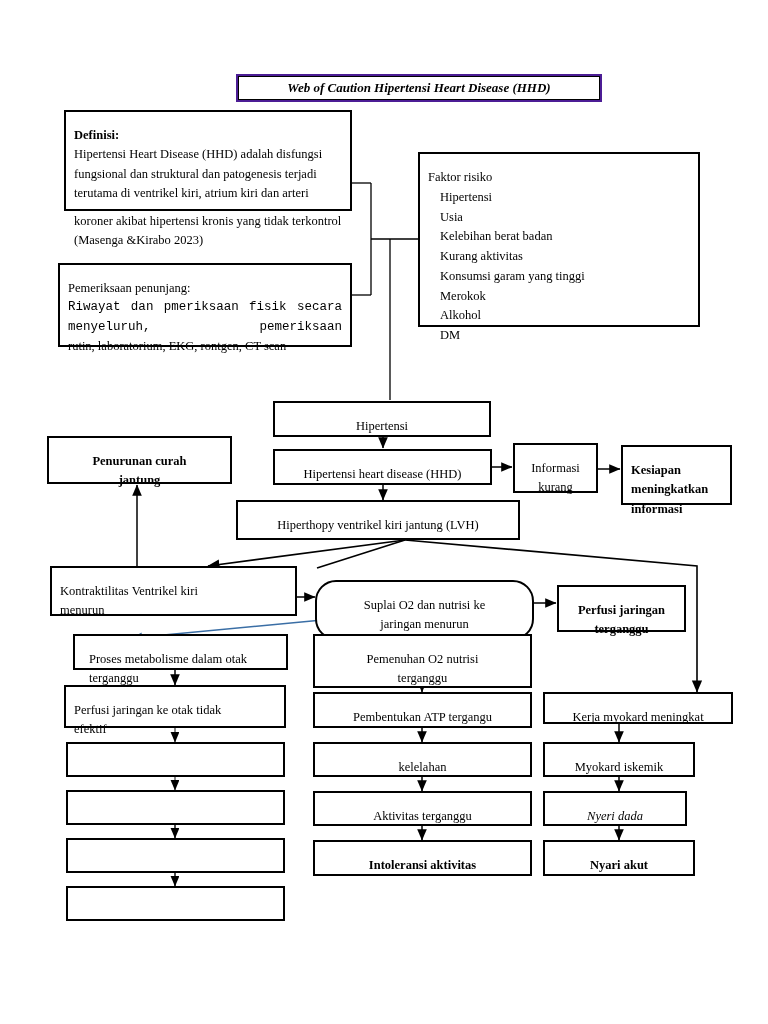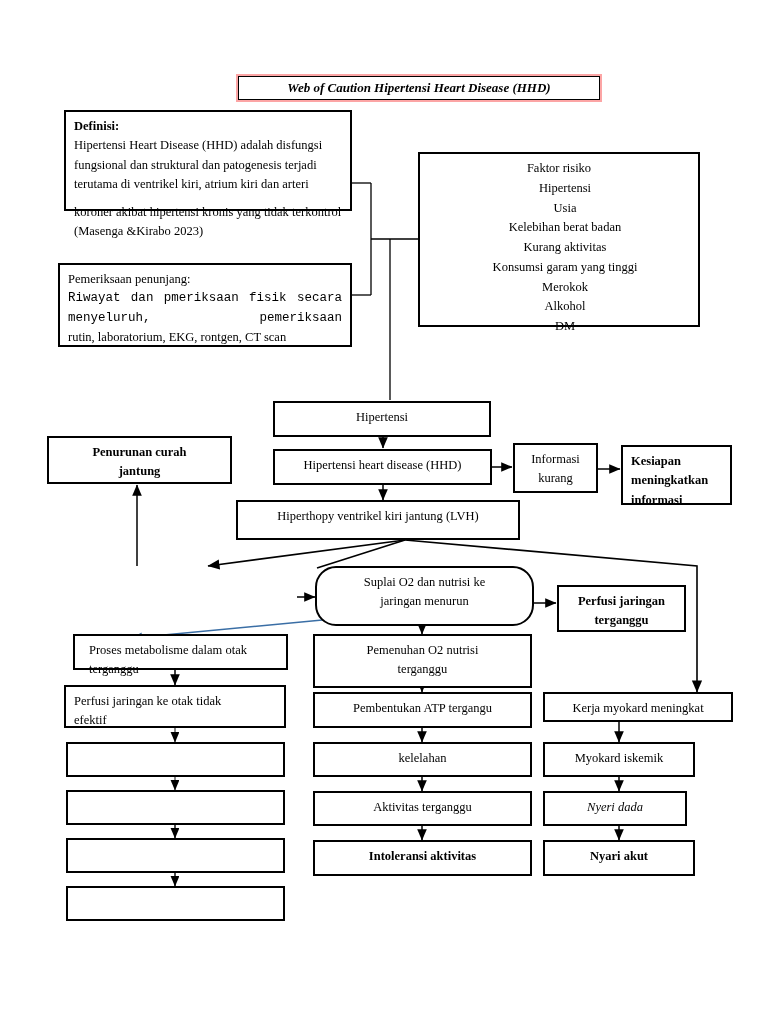--- a/index.html
+++ b/index.html
@@ -14,27 +14,27 @@
   .box{
     position:absolute;
     border:2px solid #000000;
     background:#ffffff;
     box-sizing:border-box;
     font-size:12.5px;
     line-height:1.55;
     color:#000000;
   }
   .box .t{display:block;white-space:pre-line;}
-  .pad{padding:5px 8px;}
+  .pad{padding:14px 8px;}
   .center{text-align:center;}
   .left{text-align:left;}
   .just{text-align:justify;text-align-last:justify;font-family:Liberation Mono, monospace;}
   .bold{font-weight:bold;}
   .title-box{
-    border:2px solid #fca5a5;
+    border:2px solid #4c1d95;
     font-weight:bold;font-style:italic;
     font-size:13px;text-align:center;
   }
   .title-box .inner{
     border:1px solid #000000;
     height:100%;box-sizing:border-box;
     display:flex;align-items:center;justify-content:center;
   }
   .risklist{font-size:12.5px;line-height:1.58;}
   .risklist .hdr{display:block;}
@@ -120,21 +120,21 @@
     <span class="t">Hipertensi Heart Disease (HHD) adalah disfungsi fungsional dan struktural dan patogenesis terjadi terutama di ventrikel kiri, atrium kiri dan arteri</span>
     <span class="t" style="margin-top:8px;">koroner akibat hipertensi kronis yang  tidak terkontrol (Masenga &amp;Kirabo 2023)</span>
   </div>
 
   <div class="box pad left" style="left:58px;top:263px;width:294px;height:84px;">
     <span class="t">Pemeriksaan penunjang:</span>
     <span class="t just">Riwayat dan pmeriksaan fisik secara menyeluruh, pemeriksaan</span>
     <span class="t">rutin, laboratorium, EKG, rontgen, CT scan</span>
   </div>
 
-  <div class="box pad left risklist" style="left:418px;top:152px;width:282px;height:175px;text-align:center;">
+  <div class="box pad left risklist" style="left:418px;top:152px;width:282px;height:175px;">
     <span class="hdr">Faktor risiko</span>
     <span class="it">Hipertensi</span>
     <span class="it">Usia</span>
     <span class="it">Kelebihan berat badan</span>
     <span class="it">Kurang aktivitas</span>
     <span class="it">Konsumsi garam yang tinggi</span>
     <span class="it">Merokok</span>
     <span class="it">Alkohol</span>
     <span class="it">DM</span>
   </div>
@@ -158,22 +158,26 @@
 
   <div class="box pad left bold" style="left:621px;top:445px;width:111px;height:60px;">
     <span class="t">Kesiapan meningkatkan informasi</span>
   </div>
 
   <div class="box pad center bold" style="left:47px;top:436px;width:185px;height:48px;">
     <span class="t">Penurunan curah
 jantung</span>
   </div>
 
-
-  <div class="box pad center" style="left:315px;top:566px;width:219px;height:60px;border-radius:21px;">
+  <div class="box pad left" style="left:50px;top:566px;width:247px;height:50px;">
+    <span class="t">Kontraktilitas Ventrikel kiri
+menurun</span>
+  </div>
+
+  <div class="box pad center" style="left:315px;top:580px;width:219px;height:60px;border-radius:21px;">
     <span class="t">Suplai O2 dan nutrisi ke
 jaringan menurun</span>
   </div>
 
   <div class="box pad center bold" style="left:557px;top:585px;width:129px;height:47px;">
     <span class="t">Perfusi jaringan
 terganggu</span>
   </div>
 
   <div class="box pad left" style="left:73px;top:634px;width:215px;height:36px;">

